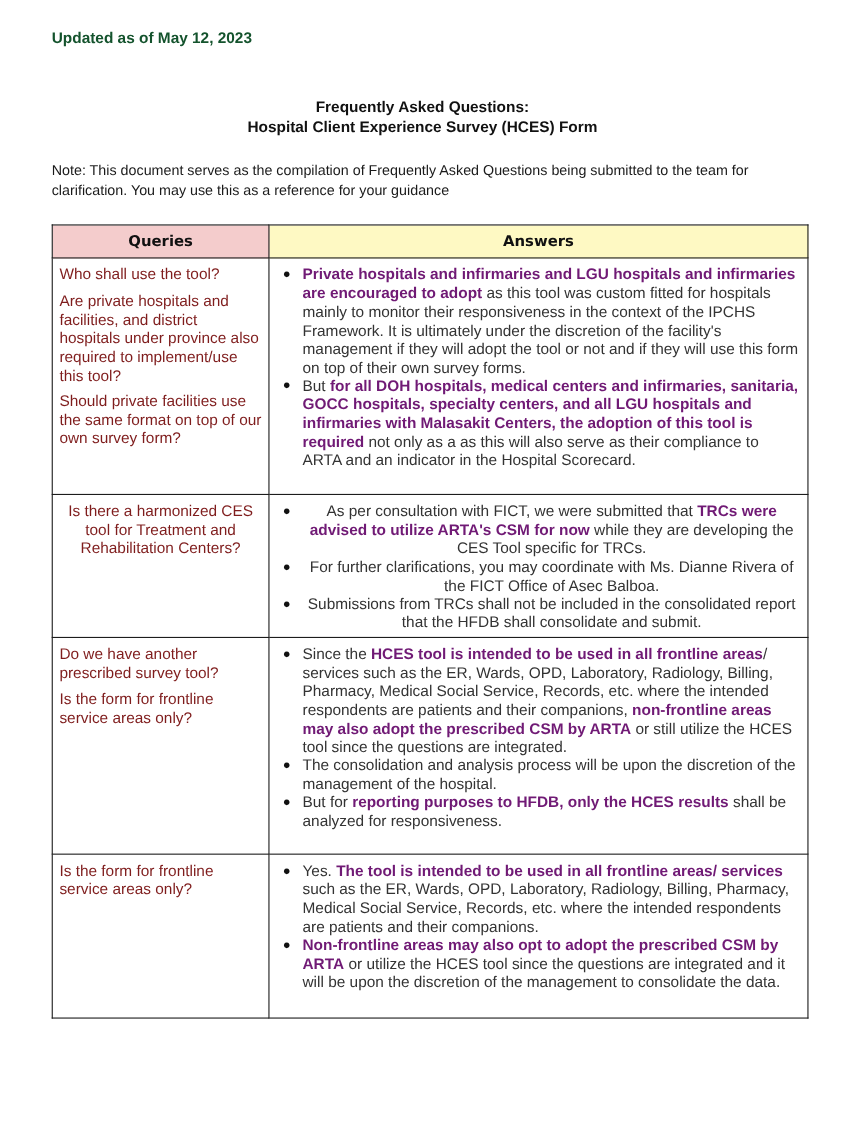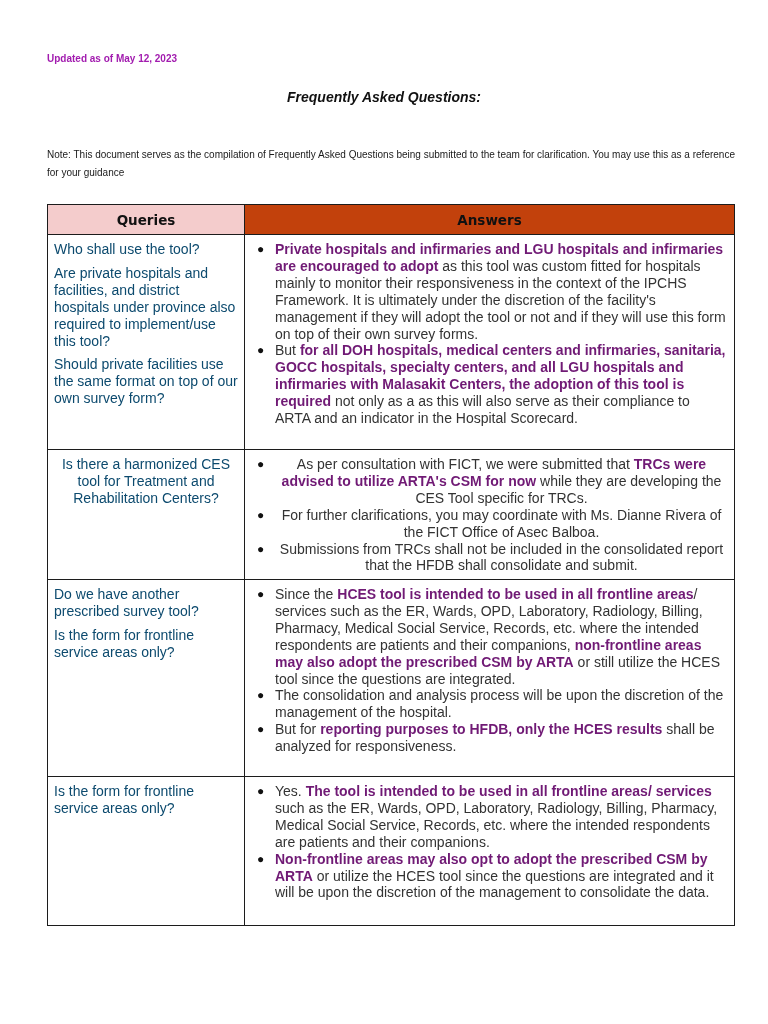--- a/index.html
+++ b/index.html
@@ -4,30 +4,30 @@
 <style>
   * { box-sizing: border-box; margin: 0; padding: 0; }
   html, body { width: 768px; height: 1024px; background: #ffffff; }
   body {
     position: relative;
     font-family: "Liberation Sans", sans-serif;
     color: #1a1a1a;
     overflow: hidden;
   }
   .updated {
-    position: absolute; left: 47px; top: 53px;
-    font-size: 10px; font-weight: bold; color: #a21caf;
+    position: absolute; left: 47px; top: 26px;
+    font-size: 14px; font-weight: bold; color: #14532d;
   }
   .title-block {
     position: absolute; left: 0; top: 88px; width: 768px;
-    text-align: center; font-weight: bold; font-size: 14px; line-height: 18px; color: #111; font-style: italic;
+    text-align: center; font-weight: bold; font-size: 14px; line-height: 18px; color: #111;
   }
   .note {
     position: absolute; left: 47px; top: 146px; width: 690px;
-    font-size: 10px; line-height: 18px; color: #1a1a1a;
+    font-size: 13px; line-height: 18px; color: #1a1a1a;
   }
   table.faq {
     position: absolute; left: 47px; top: 204px;
     width: 688px;
     border-collapse: collapse;
     table-layout: fixed;
   }
   table.faq th, table.faq td {
     border: 1.6px solid #1c1c1c;
     vertical-align: top;
@@ -35,24 +35,24 @@
   table.faq th {
     height: 30px;
     font-family: "DejaVu Sans", sans-serif;
     font-weight: bold;
     font-size: 13.5px;
     text-align: center;
     vertical-align: middle;
     color: #111;
   }
   th.q-head { background: #f4cccc; width: 197px; }
-  th.a-head { background: #c2410c; }
+  th.a-head { background: #fef9c3; }
   td.q {
     padding: 6px 6px 4px 6px;
-    font-size: 14px; line-height: 16.9px; color: #0c4a6e;
+    font-size: 14px; line-height: 16.9px; color: #7f1d1d;
   }
   td.q p + p { margin-top: 7px; }
   td.a {
     padding: 6px 6px 4px 6px;
     font-size: 14px; line-height: 16.9px; color: #333;
   }
   ul.bullets { list-style: none; }
   ul.bullets li {
     position: relative;
     padding-left: 24px;
@@ -67,20 +67,21 @@
   .r3 td { height: 197px; }
   .r4 td { height: 149px; }
 </style>
 </head>
 <body>
 
 <div class="updated">Updated as of May 12, 2023</div>
 
 <div class="title-block">
   <div>Frequently Asked Questions:</div>
+  <div>Hospital Client Experience Survey (HCES) Form</div>
 </div>
 
 <div class="note">Note: This document serves as the compilation of Frequently Asked Questions being submitted to the team for clarification. You may use this as a reference for your guidance</div>
 
 <table class="faq">
   <thead>
     <tr>
       <th class="q-head">Queries</th>
       <th class="a-head">Answers</th>
     </tr>

